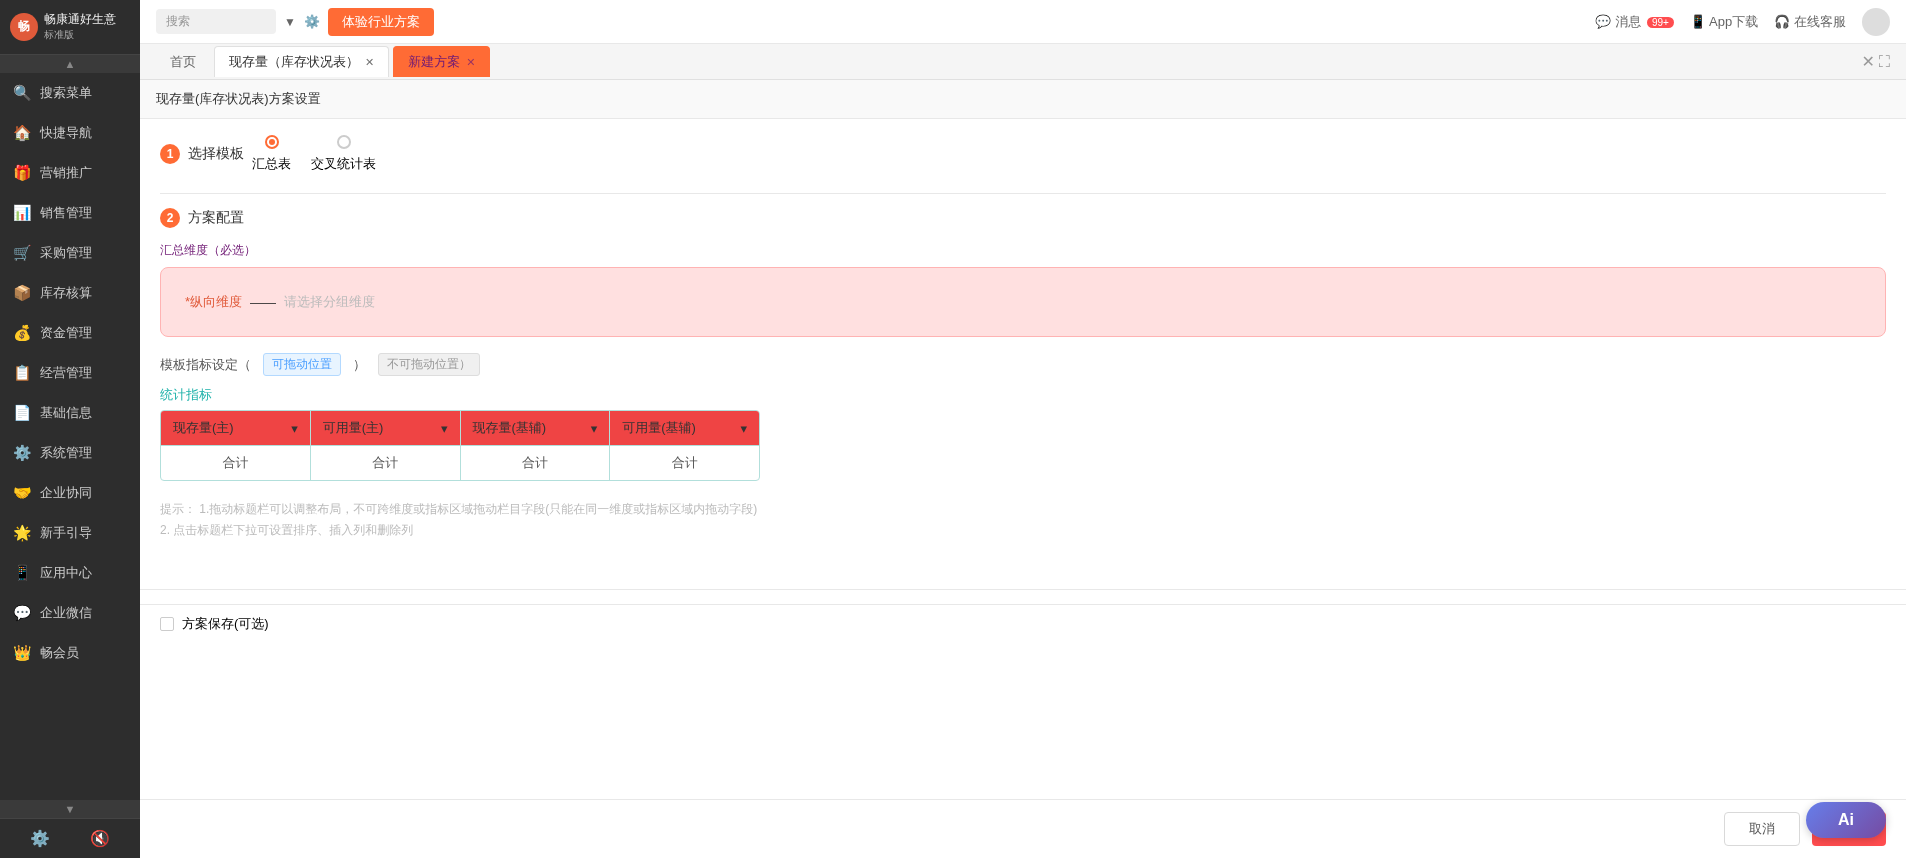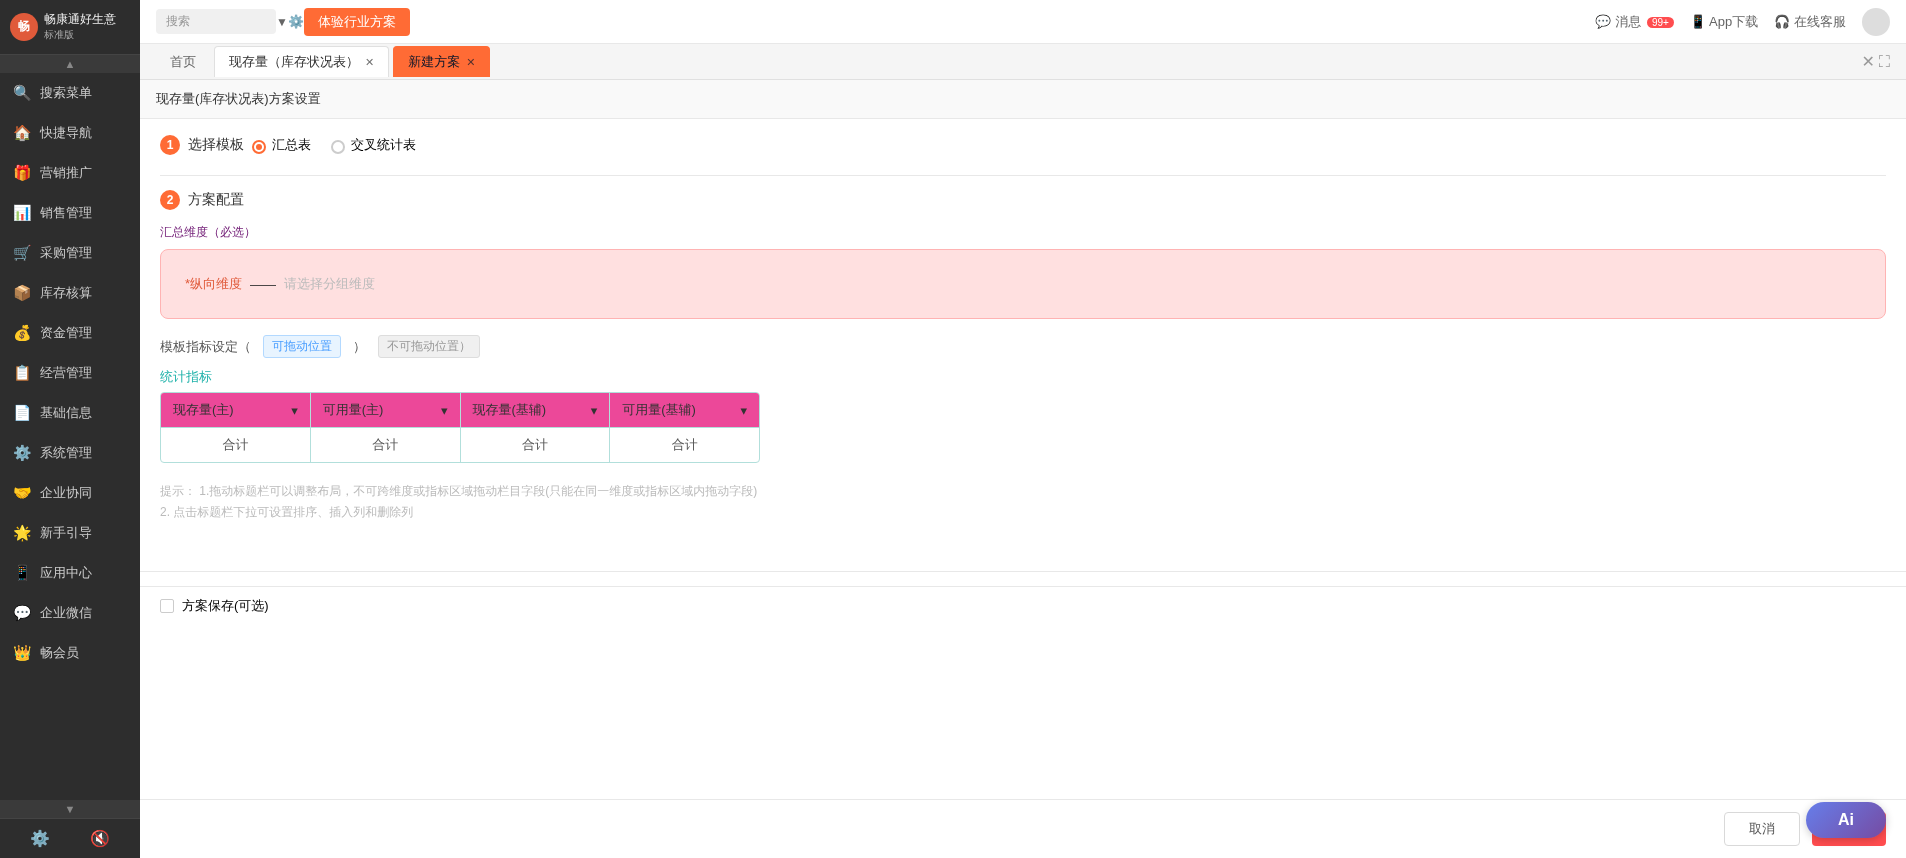--- a/index.html
+++ b/index.html
@@ -53,21 +53,21 @@
     
     .topbar {
       height: 44px;
       background: #fff;
       display: flex;
       align-items: center;
       padding: 0 16px;
       border-bottom: 1px solid #e8e8e8;
       gap: 12px;
     }
-    .topbar-left { display: flex; align-items: center; flex: 1; }
+    .topbar-left { display: flex; align-items: center; gap: 8px; flex: 1; }
     .topbar-search {
       background: #f0f0f0;
       border-radius: 4px;
       padding: 4px 10px;
       color: #999;
       font-size: 12px;
       width: 120px;
     }
     .topbar-dropdown { color: #666; cursor: pointer; font-size: 12px; }
     .topbar-gear { color: #666; cursor: pointer; }
@@ -106,21 +106,21 @@
       padding: 6px 14px;
       background: #fff;
       border-radius: 4px 4px 0 0;
       cursor: pointer;
       font-size: 13px;
       color: #333;
       border: 1px solid #e0e0e0;
       border-bottom: none;
     }
     .tab.home { background: #f5f5f5; border: none; color: #666; }
-    .tab.active { background: #ff6b35; color: #0f172a; border-color: #ff6b35; align-items: center; }
+    .tab.active { background: #ff6b35; color: #701a75; border-color: #ff6b35; align-items: center; }
     .tab-close { font-size: 11px; cursor: pointer; opacity: 0.7; }
 
     
     .content-area {
       flex: 1;
       overflow-y: auto;
       background: #fff;
       position: relative;
     }
     .content-header {
@@ -146,21 +146,21 @@
       color: white;
       border-radius: 50%;
       display: flex; align-items: center; justify-content: center;
       font-size: 12px; font-weight: bold;
       flex-shrink: 0;
     }
     .step-title { font-size: 14px; color: #333; font-weight: 500; }
 
     
     .radio-group { display: flex; gap: 20px; align-items: center; }
-    .radio-item { display: flex; align-items: flex-end; gap: 6px; cursor: pointer; }
+    .radio-item { display: flex; align-items: center; gap: 6px; cursor: pointer; flex-direction: column; }
     .radio-circle {
       width: 14px; height: 14px;
       border-radius: 50%;
       border: 2px solid #ccc;
       display: flex; align-items: center; justify-content: center;
     }
     .radio-circle.checked { border-color: #ff6b35; }
     .radio-circle.checked::after {
       content: '';
       width: 6px; height: 6px;
@@ -206,21 +206,21 @@
     
     .stats-section { color: #20b2aa; font-size: 13px; font-weight: 500; margin-bottom: 6px; }
     .stats-table {
       border: 1px solid #b2dfdb;
       border-radius: 4px;
       overflow: hidden;
       width: 600px;
     }
     .stats-header {
       display: flex;
-      background: #ec4899;
+      background: #ef4444;
     }
     .stats-header-cell {
       flex: 1;
       padding: 8px 12px;
       display: flex; align-items: center; justify-content: space-between;
       border-right: 1px solid #b2dfdb;
       font-size: 13px;
       color: #333;
       cursor: pointer;
     }

